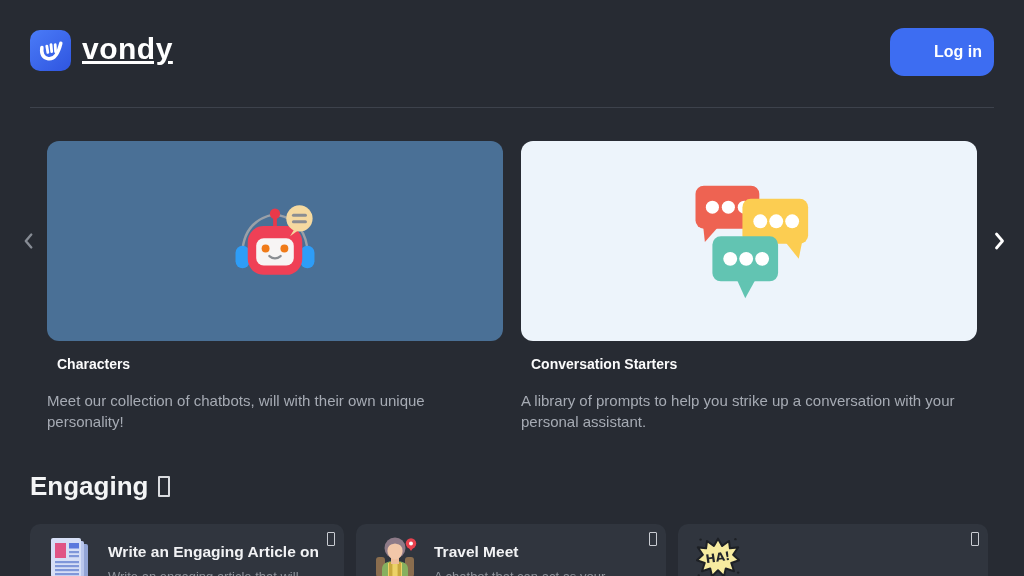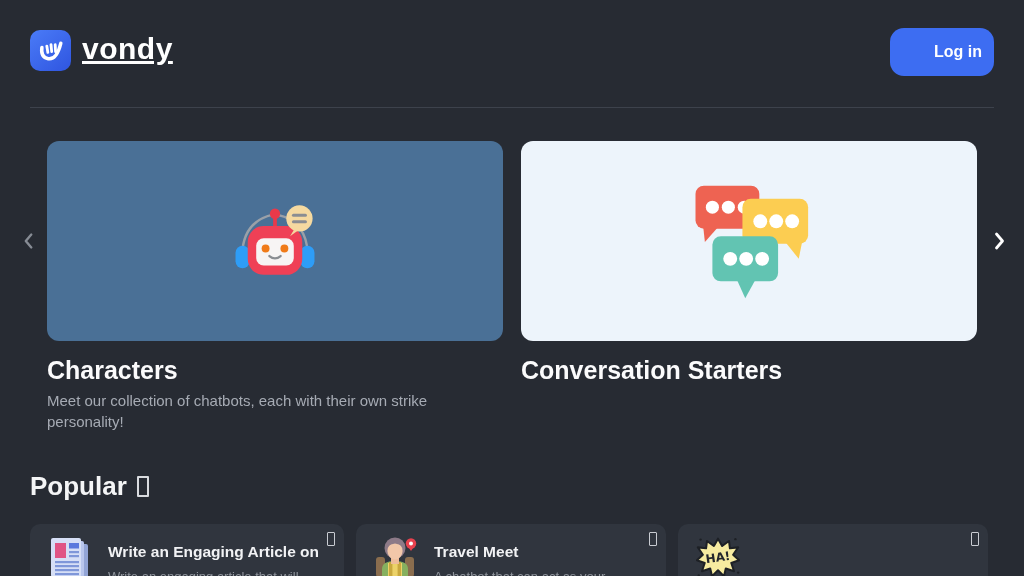--- a/index.html
+++ b/index.html
@@ -20,21 +20,21 @@
   .divider { position:absolute; left:30px; width:964px; top:107px; height:1px; background:#3d424c; }
   
   .nav-btn { position:absolute; top:224px; width:34px; height:34px; background:transparent; border:none;
     display:flex; align-items:center; justify-content:center; cursor:pointer; }
   .nav-btn.prev { left:12px; }
   .nav-btn.next { right:8px; }
   .slide-img { position:absolute; top:141px; width:456px; height:200px; border-radius:12px;
     display:flex; align-items:center; justify-content:center; cursor:pointer; }
   .slide-img.s0 { left:47px;  background:#4a7096; }
   .slide-img.s1 { left:521px; background:#edf4fb; }
-  .slide-title { position:absolute; top:356px; font-size:25px; font-weight:700; color:#fbfbfc; }
+  .slide-title { position:absolute; top:356px; font-size:14px; font-weight:700; color:#fbfbfc;margin-left:10px; }
   .slide-title.s0 { left:47px; } .slide-title.s1 { left:521px;text-align:center; }
   .slide-desc { position:absolute; top:390px; width:444px; font-size:15px; line-height:21px; color:#a6abb4; }
   .slide-desc.s0 { left:47px; } .slide-desc.s1 { left:521px; }
   
   .popular-h { position:absolute; left:30px; top:471px; display:flex; align-items:center; gap:10px;
     color:#f4f5f6; font-size:26px; font-weight:800; }
   .tofu { display:inline-block; width:12px; height:21px; border:2px solid #d9dbdf; border-radius:1px; }
   
   .mini-card { position:absolute; top:524px; height:110px; border-radius:10px; background:#30353e; cursor:pointer; }
   .mini-card.c0 { left:30px;  width:314px; }
@@ -92,21 +92,21 @@
       <circle cx="40" cy="53" r="4.2" fill="#f07a18"></circle>
       <circle cx="60" cy="53" r="4.2" fill="#f07a18"></circle>
       <path d="M44,61 Q50,66 56,61" stroke="#8a8d92" stroke-width="2.4" fill="none" stroke-linecap="round"></path>
       <path d="M74,34 L66,40 L72,30 Z" fill="#f5d9a0"></path>
       <circle cx="76" cy="21" r="14" fill="#f5d9a0"></circle>
       <rect x="68" y="16" width="16" height="3.2" rx="1.6" fill="#8a8d92"></rect>
       <rect x="68" y="23" width="16" height="3.2" rx="1.6" fill="#8a8d92"></rect>
     </svg>
   </div>
   <div class="slide-title s0">Characters</div>
-  <div class="slide-desc s0">Meet our collection of chatbots, each with their own strike personality!</div>
+  <div class="slide-desc s0">Meet our collection of chatbots, will with their own unique personality!</div>
 
   <div class="slide-img s1">
     <svg width="122" height="122" viewBox="0 0 130 130">
       <polygon points="16,48 34,48 18,66" fill="#ee6352"></polygon>
       <rect x="8" y="6" width="68" height="46" rx="9" fill="#ee6352"></rect>
       <circle cx="26" cy="29" r="7" fill="#ffffff"></circle>
       <circle cx="43" cy="29" r="7" fill="#ffffff"></circle>
       <circle cx="60" cy="29" r="7" fill="#ffffff"></circle>
       <polygon points="102,64 122,64 118,84" fill="#fccd51"></polygon>
       <rect x="58" y="20" width="70" height="48" rx="9" fill="#fccd51"></rect>
@@ -114,23 +114,24 @@
       <circle cx="94" cy="44" r="7.4" fill="#ffffff"></circle>
       <circle cx="111" cy="44" r="7.4" fill="#ffffff"></circle>
       <polygon points="52,106 72,106 61,126" fill="#62c4b2"></polygon>
       <rect x="26" y="60" width="70" height="48" rx="9" fill="#62c4b2"></rect>
       <circle cx="45" cy="84" r="7.4" fill="#ffffff"></circle>
       <circle cx="62" cy="84" r="7.4" fill="#ffffff"></circle>
       <circle cx="79" cy="84" r="7.4" fill="#ffffff"></circle>
     </svg>
   </div>
   <div class="slide-title s1">Conversation Starters</div>
+  <div class="slide-desc s1">A library of prompts to help you strike up a conversation with your personal assistant.</div>
 
   <div class="popular-h">
-    <span>Popular</span>
+    <span>Engaging</span>
     <span class="tofu"></span>
   </div>
 
   <div class="mini-card c0">
     <svg class="mini-icon" viewBox="0 0 44 44">
       <rect x="13" y="9" width="27" height="35" rx="2" fill="#93a5d6"></rect>
       <rect x="8" y="6" width="28" height="36" rx="2" fill="#b9c6ec"></rect>
       <rect x="3" y="3" width="30" height="39" rx="2" fill="#d6dff6"></rect>
       <rect x="7" y="8" width="11" height="15" fill="#e05585"></rect>
       <rect x="21" y="8" width="10" height="5.5" fill="#5b79dd"></rect>

